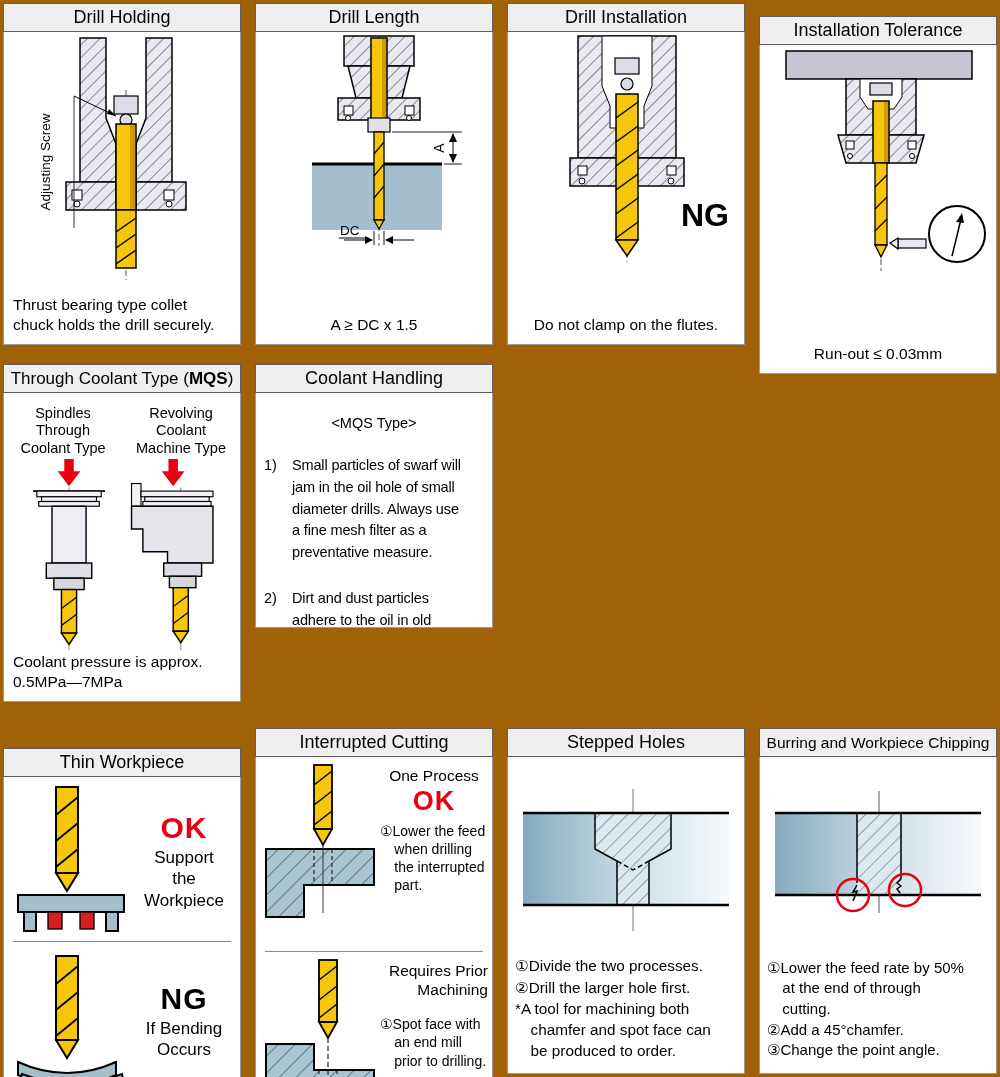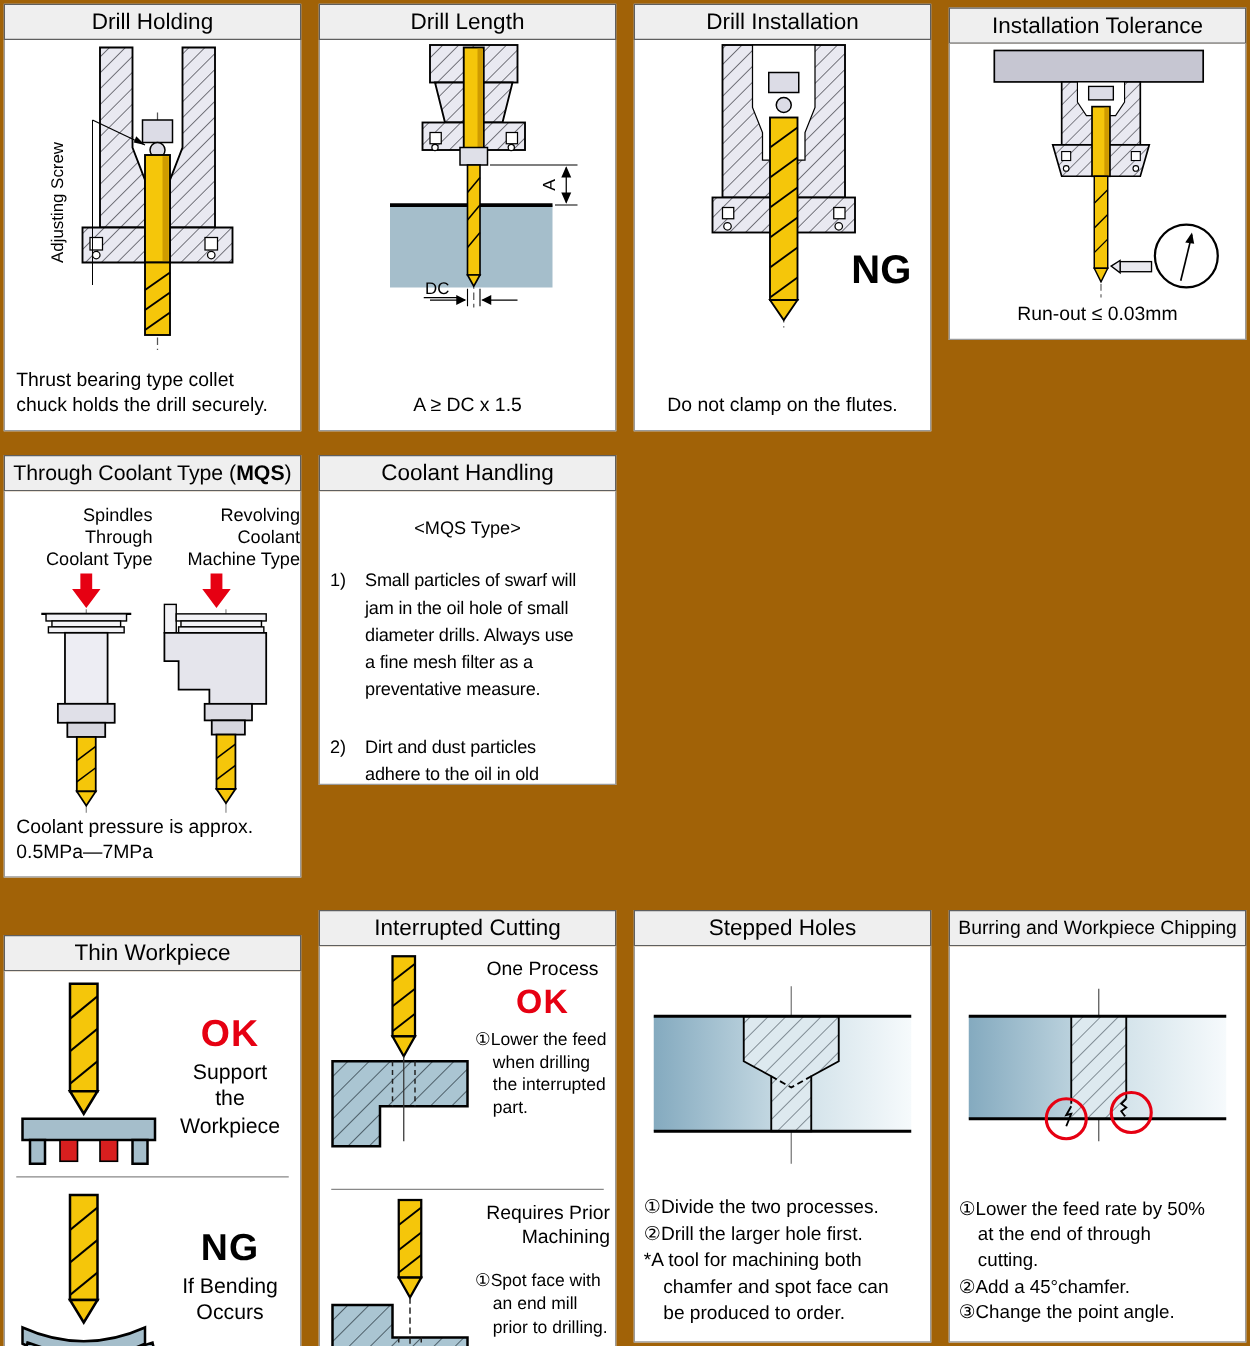--- a/index.html
+++ b/index.html
@@ -15,21 +15,21 @@
     display:flex;flex-direction:column;position:relative;overflow:hidden}
   svg{display:block}
   svg text{font-family:inherit}
   .pre{white-space:pre-line}
   .hang{padding-left:1.02em;text-indent:-1.02em;white-space:pre-line}
   .caption{font-size:15.5px;line-height:1.25;padding:0 9px 10px;margin-top:auto}
   .caption.center{text-align:center}
   .ok{color:#e60012;font-weight:bold}
   .ng{color:#000;font-weight:bold}
   
-  .spindle-labels{display:flex;padding-top:12px;text-align:right;font-size:14.5px;line-height:1.2}
+  .spindle-labels{display:flex;padding-top:12px;text-align:center;font-size:14.5px;line-height:1.2}
   .spindle-labels div{flex:1}
   
   .mqs-subtitle{text-align:center;font-size:14.5px;margin-top:22px}
   .cool-item{display:flex;padding:0 6px 0 8px;margin-top:24px;font-size:14.5px;line-height:1.5;letter-spacing:-0.15px}
   .cool-item .num{flex:0 0 28px}
   .cool-item .txt{flex:1;white-space:pre-line}
   
   .half{flex:1;display:flex;padding:6px 2px 0 6px}
   .divider{border-top:1px solid #888;margin:0 9px}
   .side{flex:1;display:flex;flex-direction:column;align-items:center;text-align:center;padding:2px 4px 0 0}
@@ -169,21 +169,21 @@
         <line x1="108" y1="158" x2="130" y2="142" stroke="#000" stroke-width="1.5"></line>
         <line x1="108" y1="182" x2="130" y2="166" stroke="#000" stroke-width="1.5"></line>
         <line x1="108" y1="206" x2="130" y2="190" stroke="#000" stroke-width="1.5"></line>
         <polygon points="108,208 130,208 119,224" fill="#f5c60a" stroke="#000" stroke-width="1.5"></polygon>
         <text x="197" y="194" text-anchor="middle" font-size="32" font-weight="bold">NG</text>
       </svg>
       <div class="caption center">Do not clamp on the flutes.</div>
     </div>
   </section>
 
-  <section class="panel" style="left:759px;top:6px;height:266px">
+  <section class="panel" style="left:759px;top:16px;height:358px">
     <header class="panel-header">
       <span>Installation Tolerance</span>
     </header>
     <div class="panel-body">
       <svg viewBox="0 0 238 230" width="238" height="230">
         <rect x="26" y="6" width="186" height="28" fill="#c6c6d2" stroke="#000" stroke-width="1.5"></rect>
         <line x1="121" y1="34" x2="121" y2="226" stroke="#555" stroke-width="1" stroke-dasharray="6 3"></line>
         <rect x="86" y="34" width="70" height="56" fill="url(#hatchGray)" stroke="#000" stroke-width="1.5"></rect>
         <polygon points="100,34 142,34 142,52 134,64 108,64 100,52" fill="#fff" stroke="#000" stroke-width="1"></polygon>
         <rect x="110" y="38" width="22" height="12" fill="#dcdce6" stroke="#000" stroke-width="1.2"></rect>

